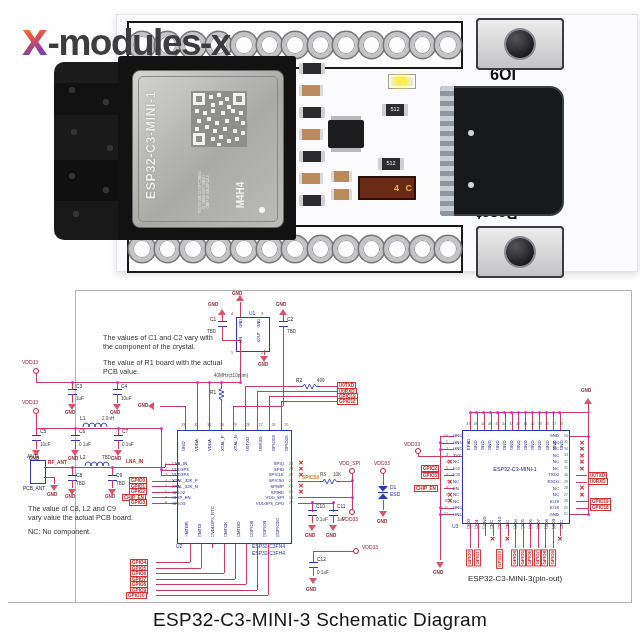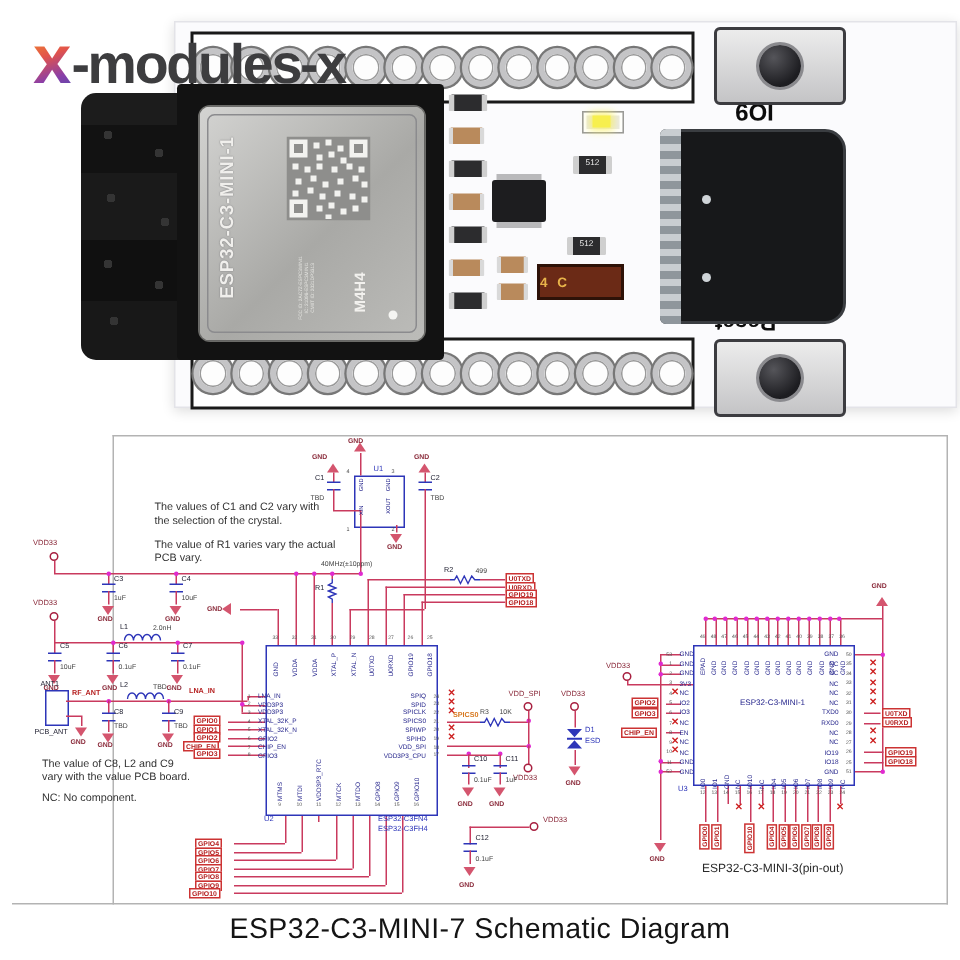--- a/index.html
+++ b/index.html
@@ -46,21 +46,21 @@
       color:#eee;font-size:5.5px;line-height:11px;text-align:center;}
   .cap-smd{background:#b98a5c;border-left:3px solid #d9d9d9;border-right:3px solid #d9d9d9;}
   .led{position:absolute;left:388px;top:74px;width:26px;height:13px;background:#e9e9e6;border:1px solid #9a9a98;
       box-shadow:inset 0 0 0 2px #fff;}
   .led:after{content:"";position:absolute;left:6px;top:1.5px;width:12px;height:8px;background:#f7ef4e;
       box-shadow:0 0 6px 2px rgba(250,240,90,.8);}
   .ic{position:absolute;left:328px;top:120px;width:36px;height:28px;background:#1d1d1f;border-radius:2px;}
   .ic:before,.ic:after{content:"";position:absolute;background:#b9b9bb;width:30px;height:4px;left:3px;}
   .ic:before{top:-4px;} .ic:after{bottom:-4px;}
   .fuse{position:absolute;left:358px;top:176px;width:54px;height:20px;background:#6b2a16;border:2px solid #2e1208;
-      color:#e8b44a;font-size:9px;font-weight:700;text-align:left;line-height:20px;letter-spacing:2px;}
+      color:#e8b44a;font-size:9px;font-weight:700;text-align:right;line-height:20px;letter-spacing:2px;}
   .usb{position:absolute;left:440px;top:86px;width:120px;height:126px;background:#17181a;
       border-radius:4px 14px 14px 4px;border:2px solid #3a3d41;z-index:8;}
   .usb:before{content:"";position:absolute;left:-2px;top:-2px;bottom:-2px;width:14px;border-radius:4px 0 0 4px;
       background:repeating-linear-gradient(180deg,#c9cdd1 0 5px,#8f969c 5px 10px);}
   .usb i{position:absolute;left:26px;width:6px;height:6px;border-radius:50%;background:#cfd4d8;}
   .tact{position:absolute;left:476px;width:84px;height:48px;border:2.5px solid #3c3c40;border-radius:4px;
       background:linear-gradient(180deg,#ececec,#c4c4c6);z-index:9;}
   .tact:after{content:"";position:absolute;left:50%;top:50%;width:28px;height:28px;margin:-14px 0 0 -14px;
       border-radius:50%;background:radial-gradient(circle at 35% 30%,#55555a,#1d1d21 70%);
       box-shadow:0 0 0 2px #8a8a8e;}
@@ -847,25 +847,25 @@
       <span class="pnum">23</span>
     </div>
     <div class="pin">
       <span class="pname">NC</span>
       <span class="pnum">24</span>
     </div>
   </div>
 
 <div id="label-layer">
     <div class="lb note" style="left: 103px; top: 334px;">The values of C1 and C2 vary with</div>
-    <div class="lb note" style="left: 103px; top: 343px;">the selection of the crystal.</div>
-    <div class="lb note" style="left: 103px; top: 359px;">The value of R1 varies vary the actual</div>
-    <div class="lb note" style="left: 103px; top: 368px;">PCB vary.</div>
+    <div class="lb note" style="left: 103px; top: 343px;">the component of the crystal.</div>
+    <div class="lb note" style="left: 103px; top: 359px;">The value of R1 board with the actual</div>
+    <div class="lb note" style="left: 103px; top: 368px;">PCB value.</div>
     <div class="lb note" style="left: 28px; top: 505px;">The value of C8, L2 and C9</div>
-    <div class="lb note" style="left: 28px; top: 514px;">vary with the value PCB board.</div>
+    <div class="lb note" style="left: 28px; top: 514px;">vary value the actual PCB board.</div>
     <div class="lb note" style="left: 28px; top: 528px;">NC: No component.</div>
     <div class="lb gndt" style="left: 232px; top: 291px;">GND</div>
     <div class="lb gndt" style="left: 208px; top: 302px;">GND</div>
     <div class="lb gndt" style="left: 276px; top: 302px;">GND</div>
     <div class="lb gndt" style="left: 258px; top: 362px;">GND</div>
     <div class="lb blue" style="left: 249px; top: 311px;">U1</div>
     <div class="lb num" style="left: 231px; top: 312px;">4</div>
     <div class="lb num" style="left: 231px; top: 351px;">1</div>
     <div class="lb num" style="left: 261px; top: 312px;">3</div>
     <div class="lb num" style="left: 261px; top: 351px;">2</div>
@@ -968,13 +968,13 @@
     <div class="lb vnet" style="left: 496px; top: 549px;">GPIO10</div>
     <div class="lb vnet" style="left: 511px; top: 549px;">GPIO4</div>
     <div class="lb vnet" style="left: 518.5px; top: 549px;">GPIO5</div>
     <div class="lb vnet" style="left: 526px; top: 549px;">GPIO6</div>
     <div class="lb vnet" style="left: 533.5px; top: 549px;">GPIO7</div>
     <div class="lb vnet" style="left: 541px; top: 549px;">GPIO8</div>
     <div class="lb vnet" style="left: 548.5px; top: 549px;">GPIO9</div>
     <div class="lb cap8" style="left: 468px; top: 574px;">ESP32-C3-MINI-3(pin-out)</div>
   </div>
 
-<div class="caption">ESP32-C3-MINI-7 Schematic Diagram</div>
+<div class="caption">ESP32-C3-MINI-3 Schematic Diagram</div>
 
 </body></html>

